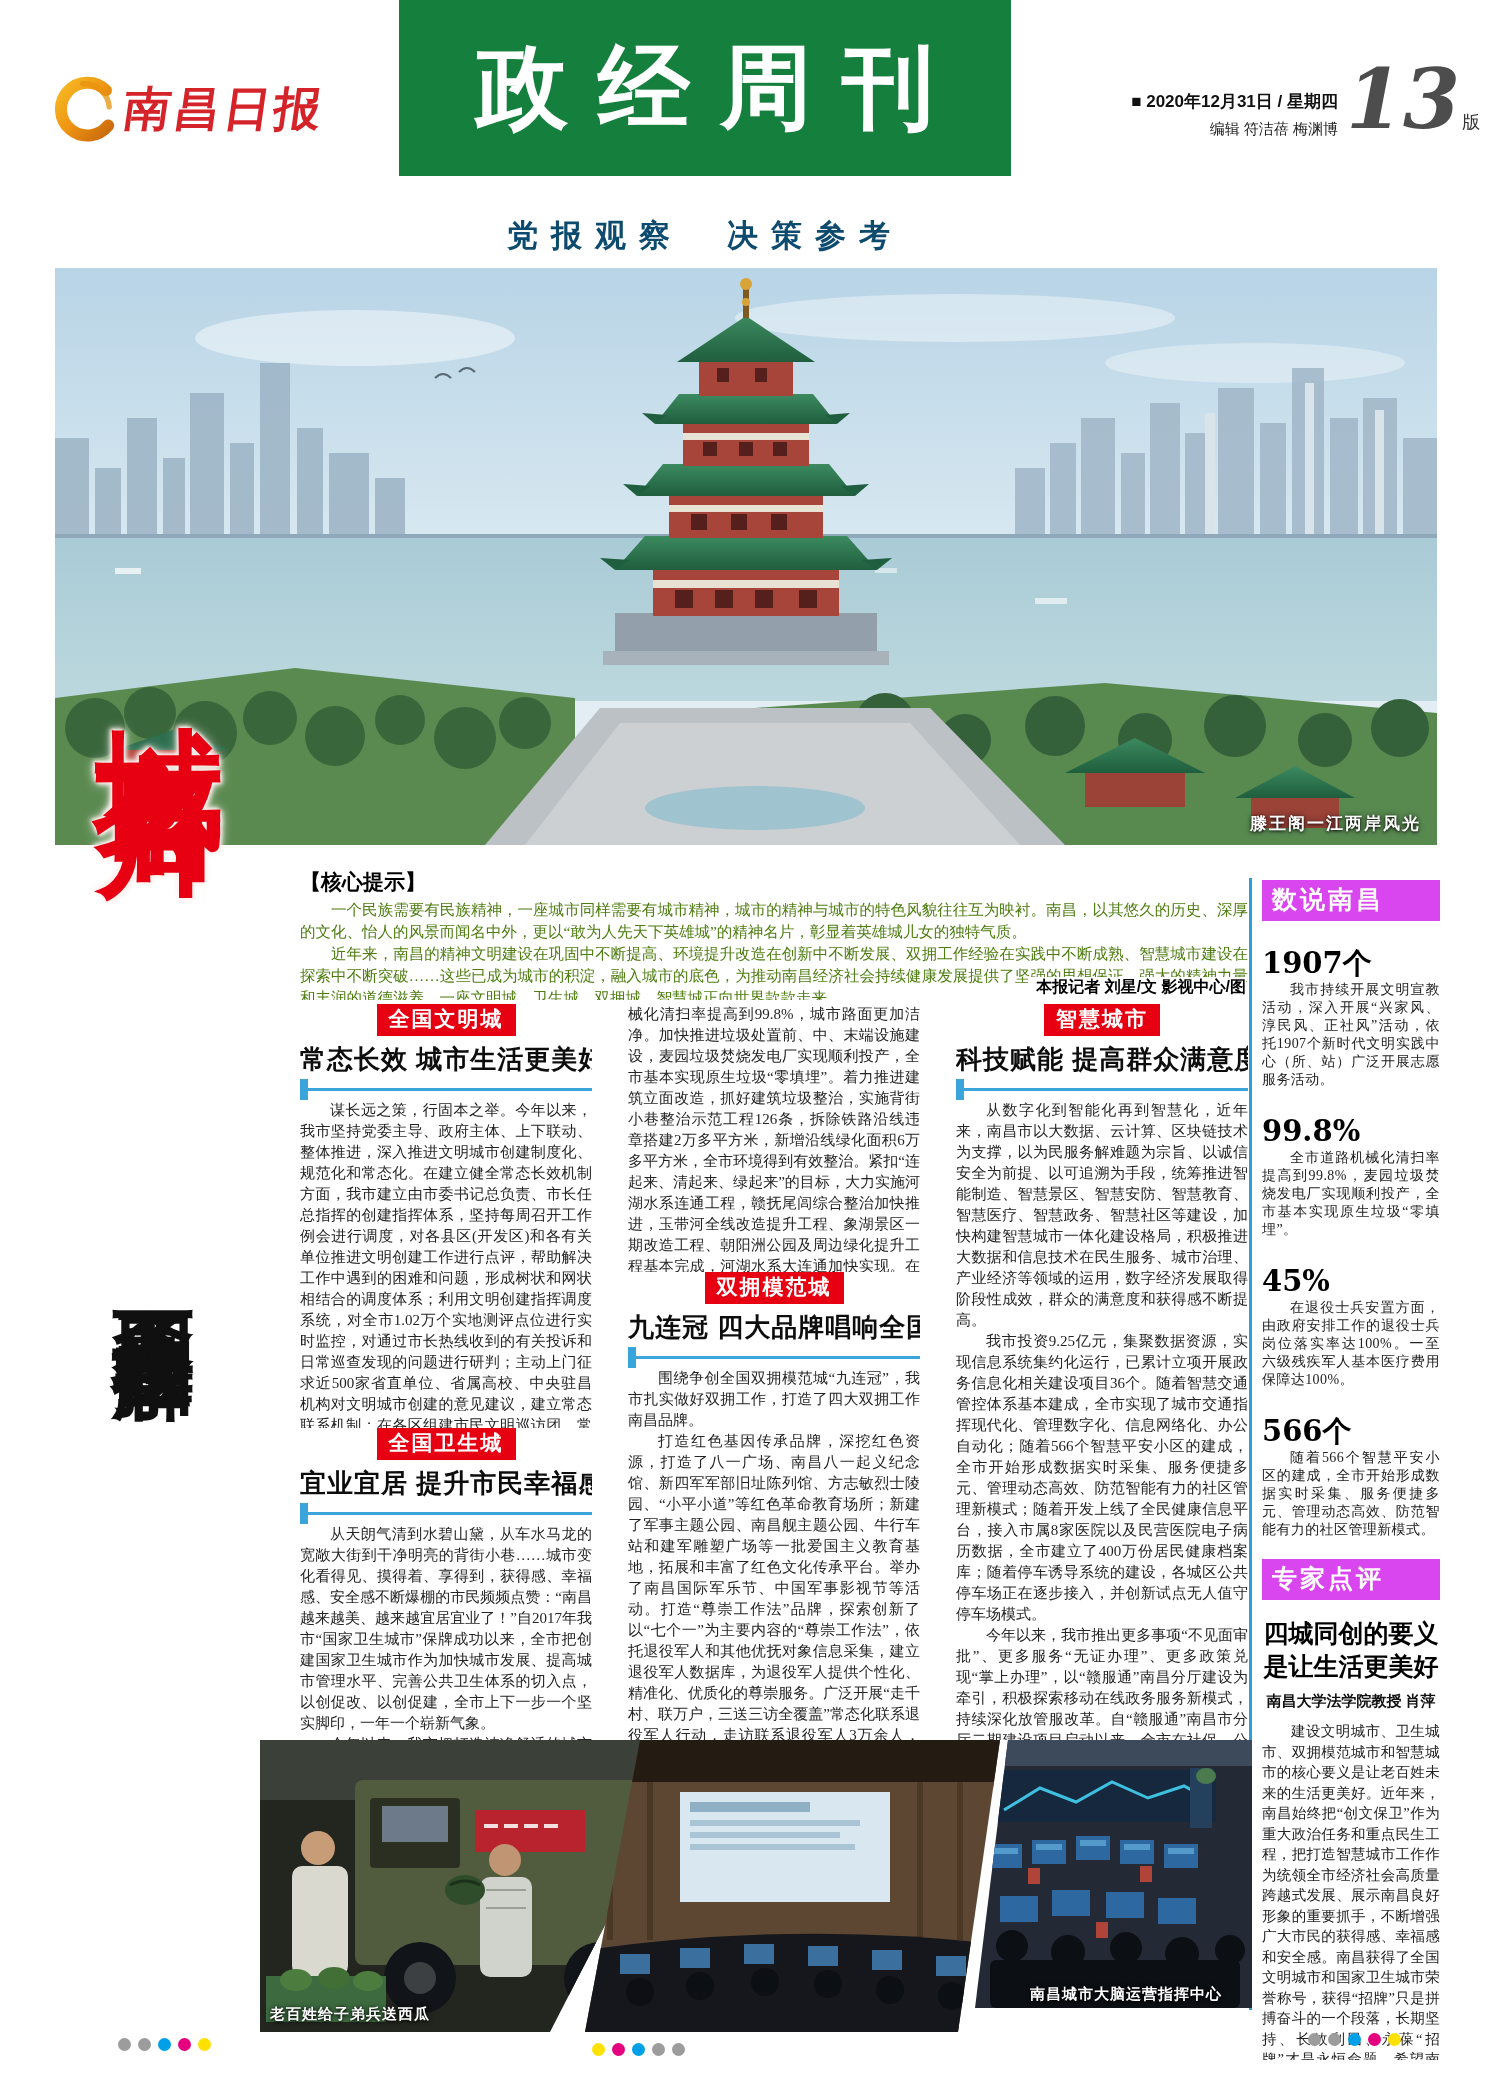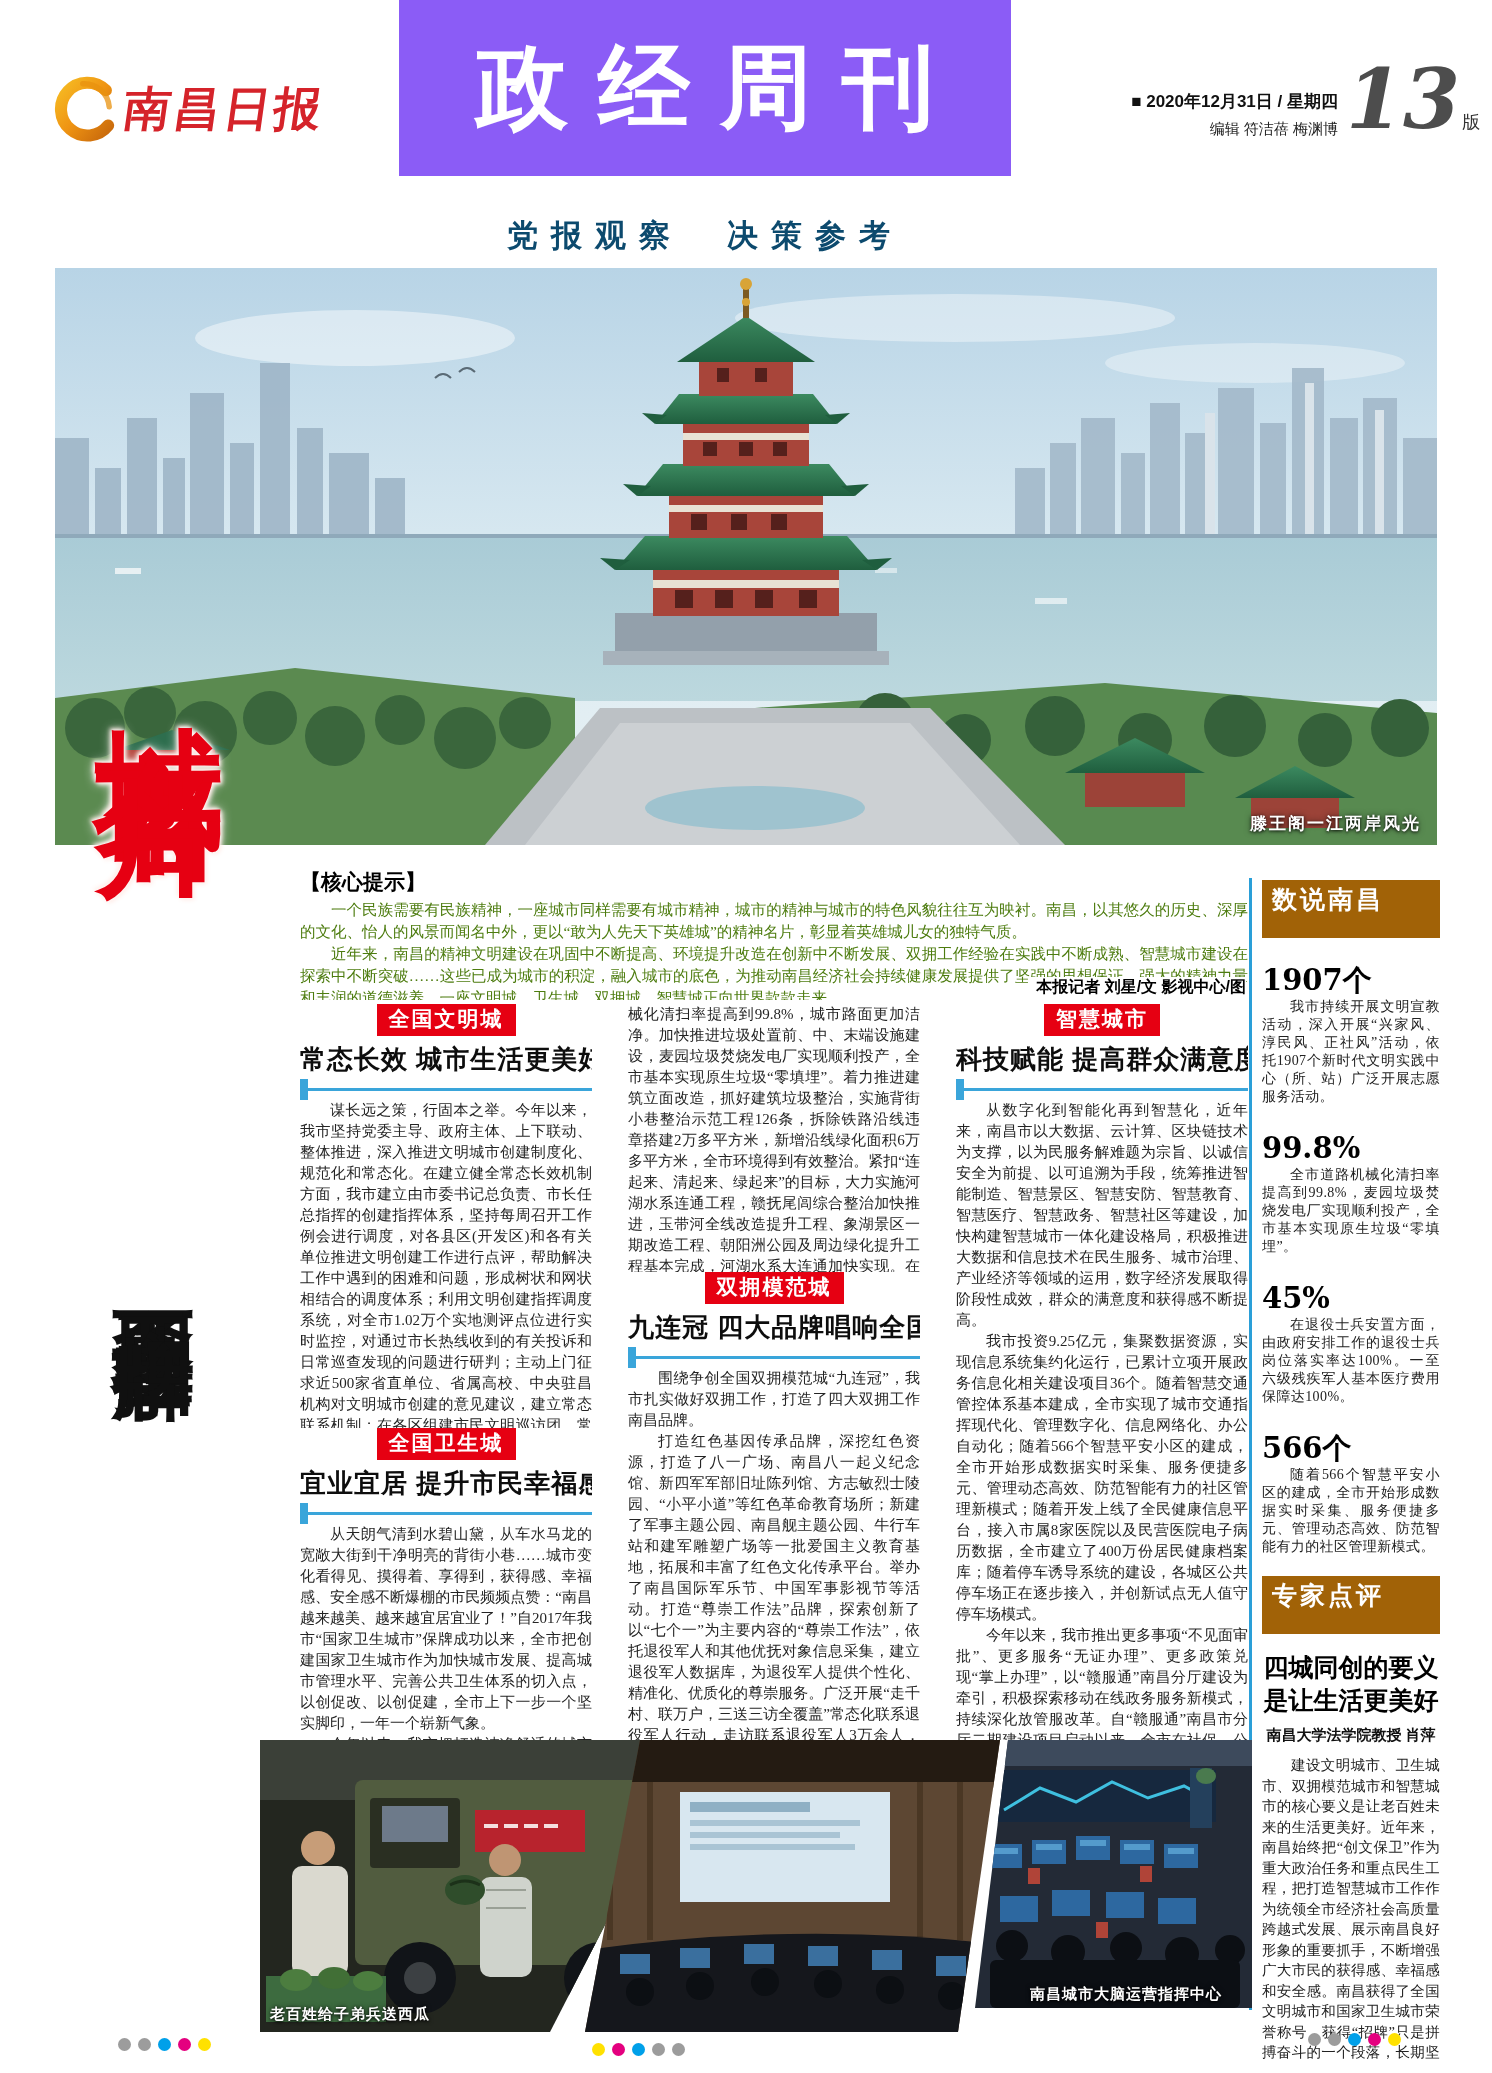--- a/index.html
+++ b/index.html
@@ -4,21 +4,21 @@
 <style>
   html,body{margin:0;padding:0;background:#e9e9e9;}
   #page{position:relative;width:1492px;height:2073px;background:#ffffff;margin:0 auto;overflow:hidden;
         font-family:"Liberation Serif","DejaVu Serif",serif;color:#222;}
   [data-name]{box-sizing:border-box;}
   
   .masthead-logo{position:absolute;left:52px;top:66px;width:280px;height:86px;display:flex;align-items:center;}
   .logo-icon{width:66px;height:66px;margin-right:6px;flex:0 0 auto;}
   .brand-text{font-size:47px;font-weight:900;color:#d5232a;letter-spacing:3px;transform:skewX(-8deg);
               font-family:"Liberation Serif",serif;white-space:nowrap;}
-  .banner{position:absolute;left:399px;top:0;width:612px;height:176px;background:#8b5cf6;
+  .banner{position:absolute;left:399px;top:0;width:612px;height:176px;background:#15803d;
           display:flex;align-items:center;justify-content:center;}
   .banner-text{color:#fff;font-size:92px;font-weight:900;letter-spacing:30px;padding-left:30px;line-height:1;
                font-family:"Liberation Serif",serif;}
   .header-meta{position:absolute;left:1108px;top:90px;width:230px;text-align:right;font-family:"Liberation Sans",sans-serif;}
   .date-line{font-size:17px;font-weight:700;color:#111;}
   .editors-line{font-size:15px;color:#222;margin-top:7px;}
   .page-no{position:absolute;left:1346px;top:58px;display:flex;align-items:flex-end;}
   .page-no .num{font-size:82px;font-style:italic;font-weight:700;color:#4d4d4d;line-height:1;font-family:"DejaVu Serif",serif;}
   .page-no .lab{font-size:18px;color:#333;margin-left:2px;margin-bottom:6px;font-family:"Liberation Sans",sans-serif;}
   .tagline{position:absolute;left:399px;top:215px;width:612px;text-align:center;font-size:31px;letter-spacing:13px;
@@ -52,21 +52,21 @@
   .textblock{overflow:hidden;}
   .textblock p{margin:0;font-size:15px;line-height:21px;text-align:justify;text-indent:2em;color:#242424;}
   .tb-1{height:328px;}
   .tb-2{flex:1;}
   .tb-carry{height:268px;}
   .tb-model{flex:1;}
   .tb-smart{flex:1;}
   
   .v-divider{position:absolute;left:1249px;top:878px;width:3px;height:1132px;background:#2a9fd8;}
   .sidebar{position:absolute;left:1262px;top:880px;width:178px;height:1180px;overflow:hidden;}
-  .panel-header{background:#a16207;color:#fff;font-size:25px;font-weight:900;letter-spacing:3px;padding:3px 10px 22px;
+  .panel-header{background:#d946ef;color:#fff;font-size:25px;font-weight:900;letter-spacing:3px;padding:3px 10px 5px;
                 font-family:"Liberation Sans",sans-serif;}
   .stat{margin-top:26px;}
   .stat-number{font-size:29px;font-weight:900;color:#000;line-height:32px;font-family:"DejaVu Serif",serif;}
   .stat-text{font-size:14px;line-height:18px;text-align:justify;text-indent:2em;color:#222;letter-spacing:.4px;margin-top:2px;}
   .expert-header{margin-top:20px;}
   .expert-title{margin-top:18px;text-align:center;font-size:25px;line-height:1.3;font-weight:900;color:#000;
                 font-family:"Liberation Serif",serif;}
   .expert-byline{margin-top:9px;text-align:center;font-size:15px;font-weight:700;color:#111;font-family:"Liberation Sans",sans-serif;}
   .expert-body{margin-top:10px;font-size:14.5px;line-height:20.5px;text-align:justify;text-indent:2em;color:#222;
                letter-spacing:.3px;height:500px;overflow:hidden;}

